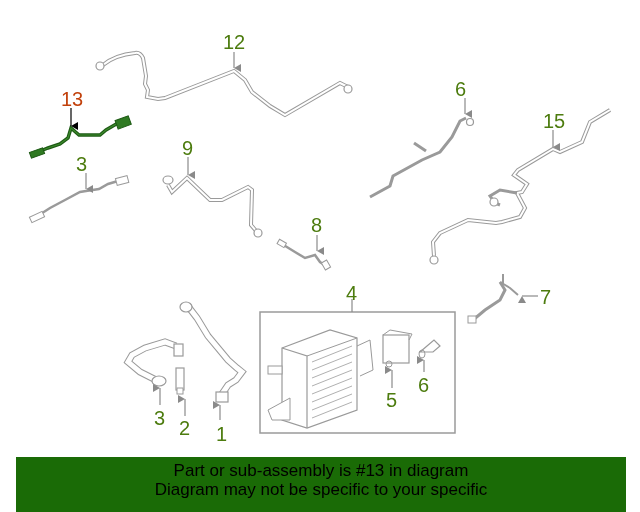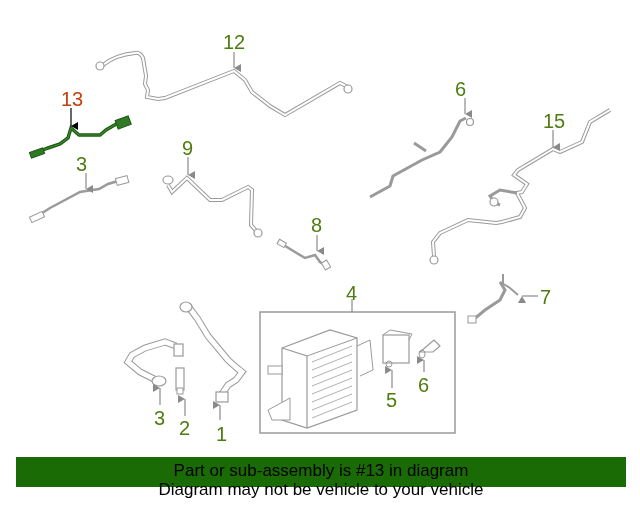--- a/index.html
+++ b/index.html
@@ -2,21 +2,21 @@
 <html><head>
   <meta charset="utf-8">
   <style>
     html, body { margin: 0; padding: 0; background: #ffffff; }
     body { width: 640px; height: 512px; position: relative; overflow: hidden;
            font-family: "Liberation Sans", sans-serif; }
     #diagram { position: absolute; left: 0; top: 0; width: 640px; height: 512px; }
     .callout { position: absolute; font-size: 20px; color: #4d7c0f; line-height: 1;
                font-family: "Liberation Sans", sans-serif; }
     .callout.active { color: #c2410c; }
-    #banner { position: absolute; left: 16px; top: 457px; width: 610px; height: 30px;
+    #banner { position: absolute; left: 16px; top: 457px; width: 610px; height: 56px;
               background: #1a6b06; color: #000; text-align: center;
               font-size: 17px; line-height: 19px; padding-top: 4px; box-sizing: border-box; }
     #banner div { white-space: nowrap; }
   </style>
 </head>
 <body>
 
 <div id="diagram">
   <svg width="640" height="512" viewBox="0 0 640 512">
     <defs>
@@ -156,14 +156,14 @@
   <span class="callout" style="left:182px;top:138px">9</span>
   <span class="callout" style="left:455px;top:79px">6</span>
   <span class="callout" style="left:543px;top:111px">15</span>
   <span class="callout" style="left:223px;top:32px">12</span>
   <span class="callout active" style="left:61px;top:89px">13</span>
   <span class="callout" style="left:76px;top:154px">3</span>
 </div>
 
 <div id="banner">
   <div>Part or sub-assembly is #13 in diagram</div>
-  <div>Diagram may not be vehicle to your vehicle</div>
+  <div>Diagram may not be specific to your specific</div>
 </div>
 
 </body></html>

